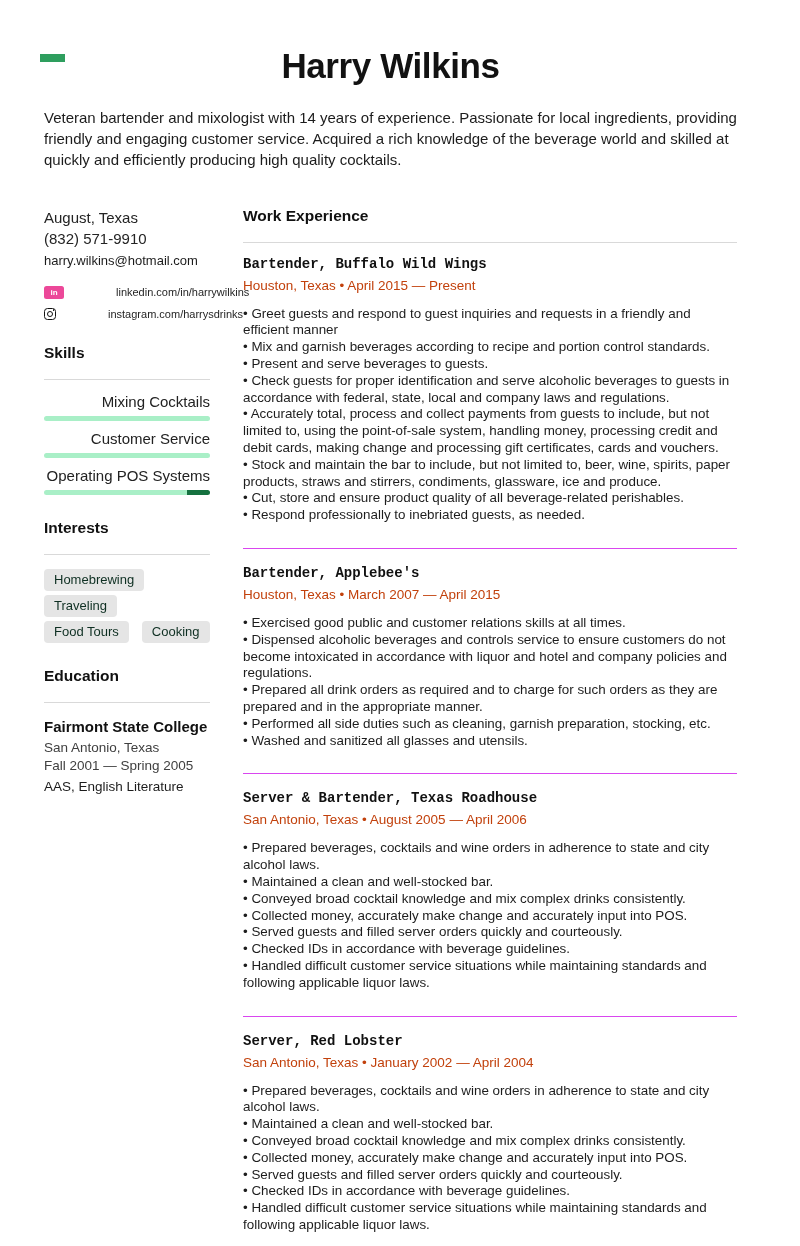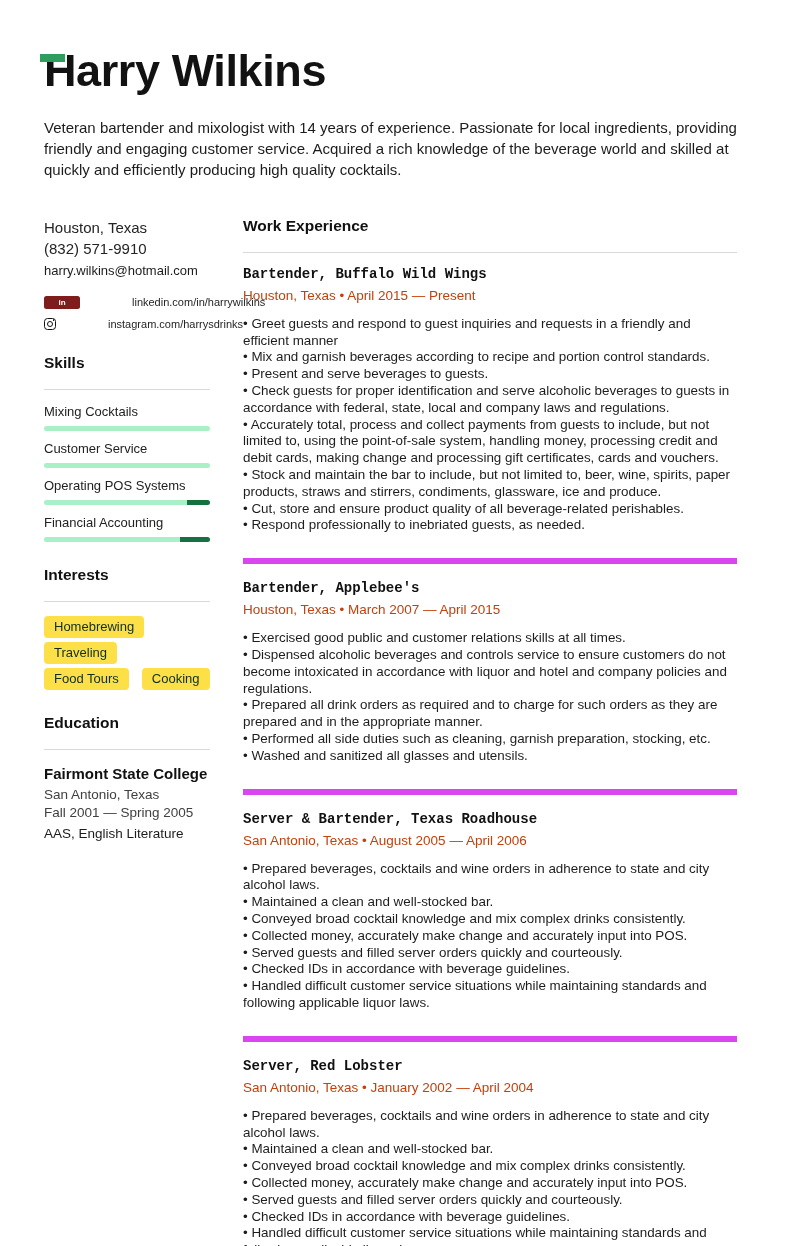--- a/index.html
+++ b/index.html
@@ -9,42 +9,42 @@
     -webkit-font-smoothing:antialiased;
   }
   .page { padding:0 63px 0 44px; position:relative; }
 
   .top-dash {
     position:absolute; left:40px; top:6px; width:25px; height:8px;
     background:#2e9e5e;
   }
 
   h1.name {
-    margin:48px 0 0 0; font-size:45px; line-height:1.02; font-weight:700;
-    color:#121212; letter-spacing:-0.4px;
+    margin:48px 0 0 0; font-size:35px; line-height:1.02; font-weight:700;
+    color:#121212; letter-spacing:-0.4px;text-align:center;
   }
   .summary {
     margin:23px 0 0 0; font-size:15px; line-height:21px; color:#1c1c1c;
     max-width:705px;
   }
 
   .columns { display:flex; margin-top:37px; align-items:flex-start; }
   .left  { width:166px; flex:none; }
   .right { flex:1 1 auto; margin-left:33px; min-width:0; }
 
   
   .contact-line { font-size:15px; line-height:21px; color:#242424; }
   .contact-email { font-size:13px; line-height:18px; color:#1c1c1c; margin-top:3px; }
 
   .links { margin-top:16px; }
   .link-row { display:flex; align-items:center; margin-bottom:9px; }
   .link-text { font-size:11px; color:#1f1f1f; margin-left:8px; white-space:nowrap;padding-left:44px; }
 
   .icon-li {
-    width:36px; height:13px; background:#7f1d1d; border-radius:2.5px;
+    width:20px; height:13px; background:#ec4899; border-radius:2.5px;
     color:#ffffff; font-size:8px; font-weight:700; line-height:13px;
     text-align:center; flex:none; display:block;
   }
   .icon-ig {
     width:10px; height:10px; border:1.4px solid #121212; border-radius:3.5px;
     position:relative; flex:none; display:block;
   }
   .icon-ig::before {
     content:""; position:absolute; width:4px; height:4px;
     border:1.3px solid #121212; border-radius:50%;
@@ -56,60 +56,60 @@
   }
 
   h2.section {
     font-size:15.5px; font-weight:700; color:#111111;
     margin:24px 0 0 0; padding-bottom:17px;
     border-bottom:1px solid #d9d9d9;
   }
 
   .skill { margin-top:9px; }
   .skill:first-child { margin-top:13px; }
-  .skill-label { font-size:13px; line-height:18px; color:#222222; margin-bottom:5px; }
+  .skill-label { font-size:15px; line-height:18px; color:#222222; margin-bottom:5px;text-align:right; }
   .skill-bar { height:5px; border-radius:3px; overflow:hidden; display:flex; }
   .bar-light { background:#a9efc7; height:100%; }
   .bar-dark  { background:#15713f; height:100%; }
 
   .tags { display:flex; flex-wrap:wrap; gap:4px 13px; margin-top:14px; }
   .tag {
-    background:#fde047; color:#0e2f22; font-size:13px; line-height:14px;
+    background:#e5e5e5; color:#0e2f22; font-size:13px; line-height:14px;
     padding:4px 10px; border-radius:4px; white-space:nowrap;
   }
 
   .edu-school { font-size:15px; font-weight:700; color:#111111; margin-top:15px; }
   .edu-gray   { font-size:13.5px; line-height:18.5px; color:#404040; }
   .edu-gray.first { margin-top:4px; }
   .edu-degree { font-size:13.5px; color:#1c1c1c; margin-top:3px; }
 
   
   .right h2.section { margin-top:0; }
 
   .job { padding-top:13px; }
-  .job + .job { border-top:6px solid #d946ef; margin-top:24px; padding-top:16px; }
+  .job + .job { border-top:1px solid #d946ef; margin-top:24px; padding-top:16px; }
   .job-title { font-size:14px; font-weight:700; color:#111111; margin:0;font-family:Liberation Mono, monospace; }
   .job-meta  { font-size:13.5px; color:#c2410c; margin-top:6px; }
   .bullets   { margin-top:13px; }
   .bullet    { font-size:13.4px; line-height:16.8px; color:#1d1d1d; }
 </style>
 </head>
 <body>
 
 <div class="page">
   <div class="top-dash"></div>
 
   <h1 class="name">Harry Wilkins</h1>
   <p class="summary">Veteran bartender and mixologist with 14 years of experience. Passionate for local ingredients, providing friendly and engaging customer service. Acquired a rich knowledge of the beverage world and skilled at quickly and efficiently producing high quality cocktails.</p>
 
   <div class="columns">
 
     <aside class="left">
       <div class="contact">
-        <div class="contact-line">Houston, Texas</div>
+        <div class="contact-line">August, Texas</div>
         <div class="contact-line">(832) 571-9910</div>
         <div class="contact-email">harry.wilkins@hotmail.com</div>
       </div>
 
       <div class="links" id="links">
           <div class="link-row">
             <span class="icon-li">in</span>
             <span class="link-text">linkedin.com/in/harrywilkins</span>
           </div>
           <div class="link-row">
@@ -130,27 +130,20 @@
             <div class="skill-label">Customer Service</div>
             <div class="skill-bar">
               <div class="bar-light" style="width: 100%;"></div>
             </div>
           </div>
           <div class="skill">
             <div class="skill-label">Operating POS Systems</div>
             <div class="skill-bar">
               <div class="bar-light" style="width: 86%;"></div>
               <div class="bar-dark" style="width: 14%;"></div>
-            </div>
-          </div>
-          <div class="skill">
-            <div class="skill-label">Financial Accounting</div>
-            <div class="skill-bar">
-              <div class="bar-light" style="width: 82%;"></div>
-              <div class="bar-dark" style="width: 18%;"></div>
             </div>
           </div>
         </div>
 
       <h2 class="section">Interests</h2>
       <div class="tags" id="tags">
           <span class="tag">Homebrewing</span>
           <span class="tag">Traveling</span>
           <span class="tag">Food Tours</span>
           <span class="tag">Cooking</span>

